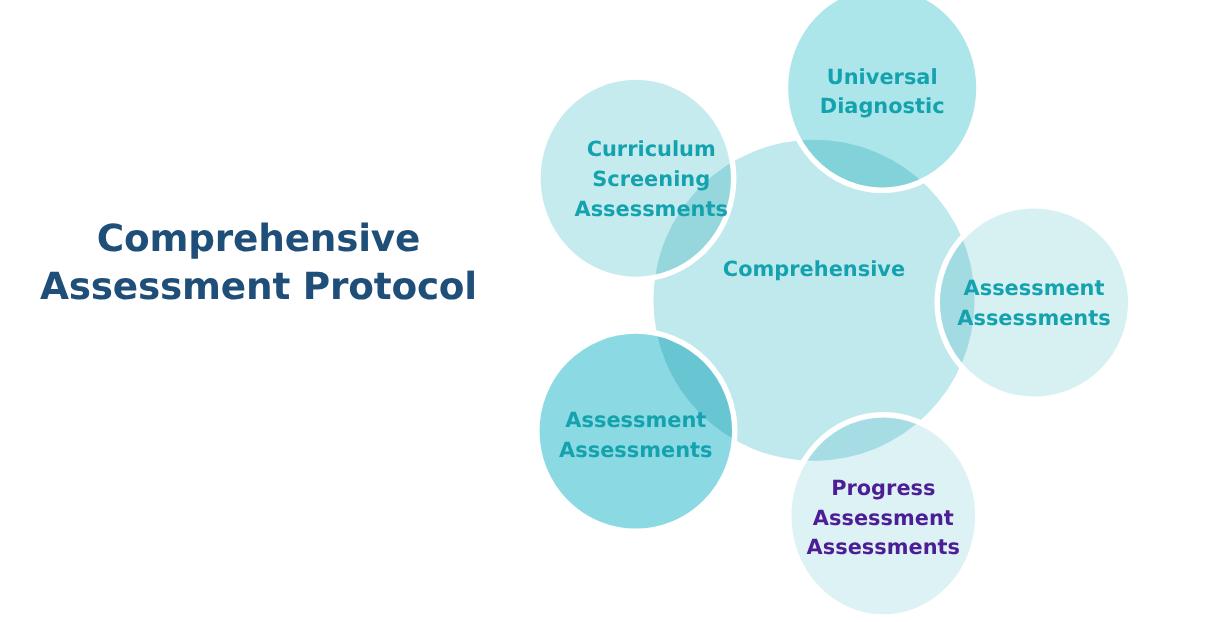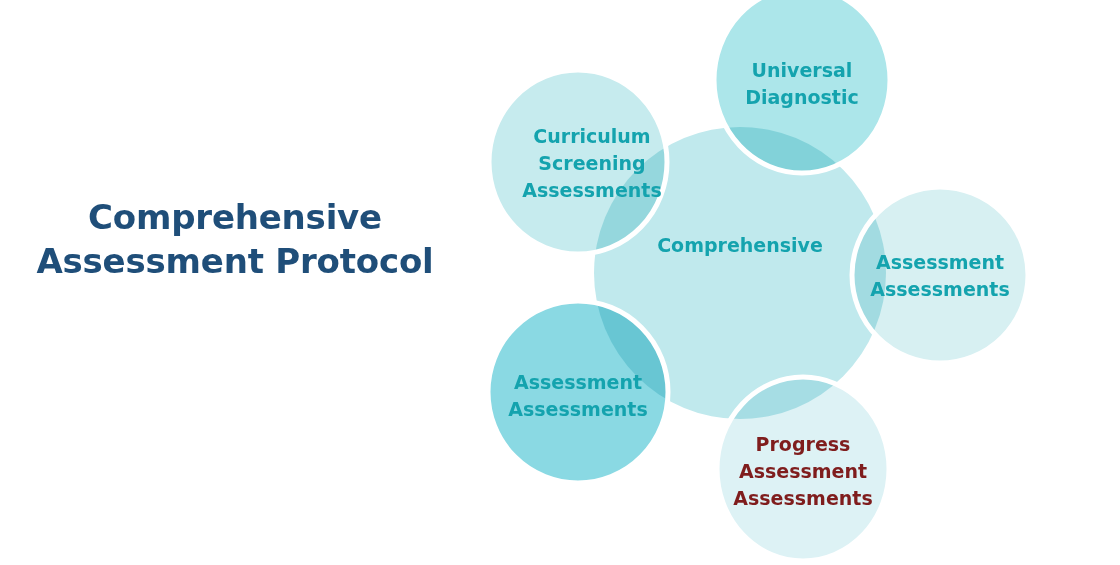--- a/index.html
+++ b/index.html
@@ -117,19 +117,19 @@
   <div class="node-label" style="left: 840px; top: 249px; width: 200px; color: rgb(20, 163, 174);">
     <span class="ln">Assessment</span>
     <span class="ln">Assessments</span>
   </div>
 
   <div class="node-label" style="left: 478px; top: 369px; width: 200px; color: rgb(20, 163, 174);">
     <span class="ln">Assessment</span>
     <span class="ln">Assessments</span>
   </div>
 
-  <div class="node-label" style="left: 703px; top: 431px; width: 200px; color: #7f1d1d;">
+  <div class="node-label" style="left: 703px; top: 431px; width: 200px; color: #4c1d95;">
     <span class="ln">Progress</span>
     <span class="ln">Assessment</span>
     <span class="ln">Assessments</span>
   </div>
 
 </div>
 
 </body></html>

